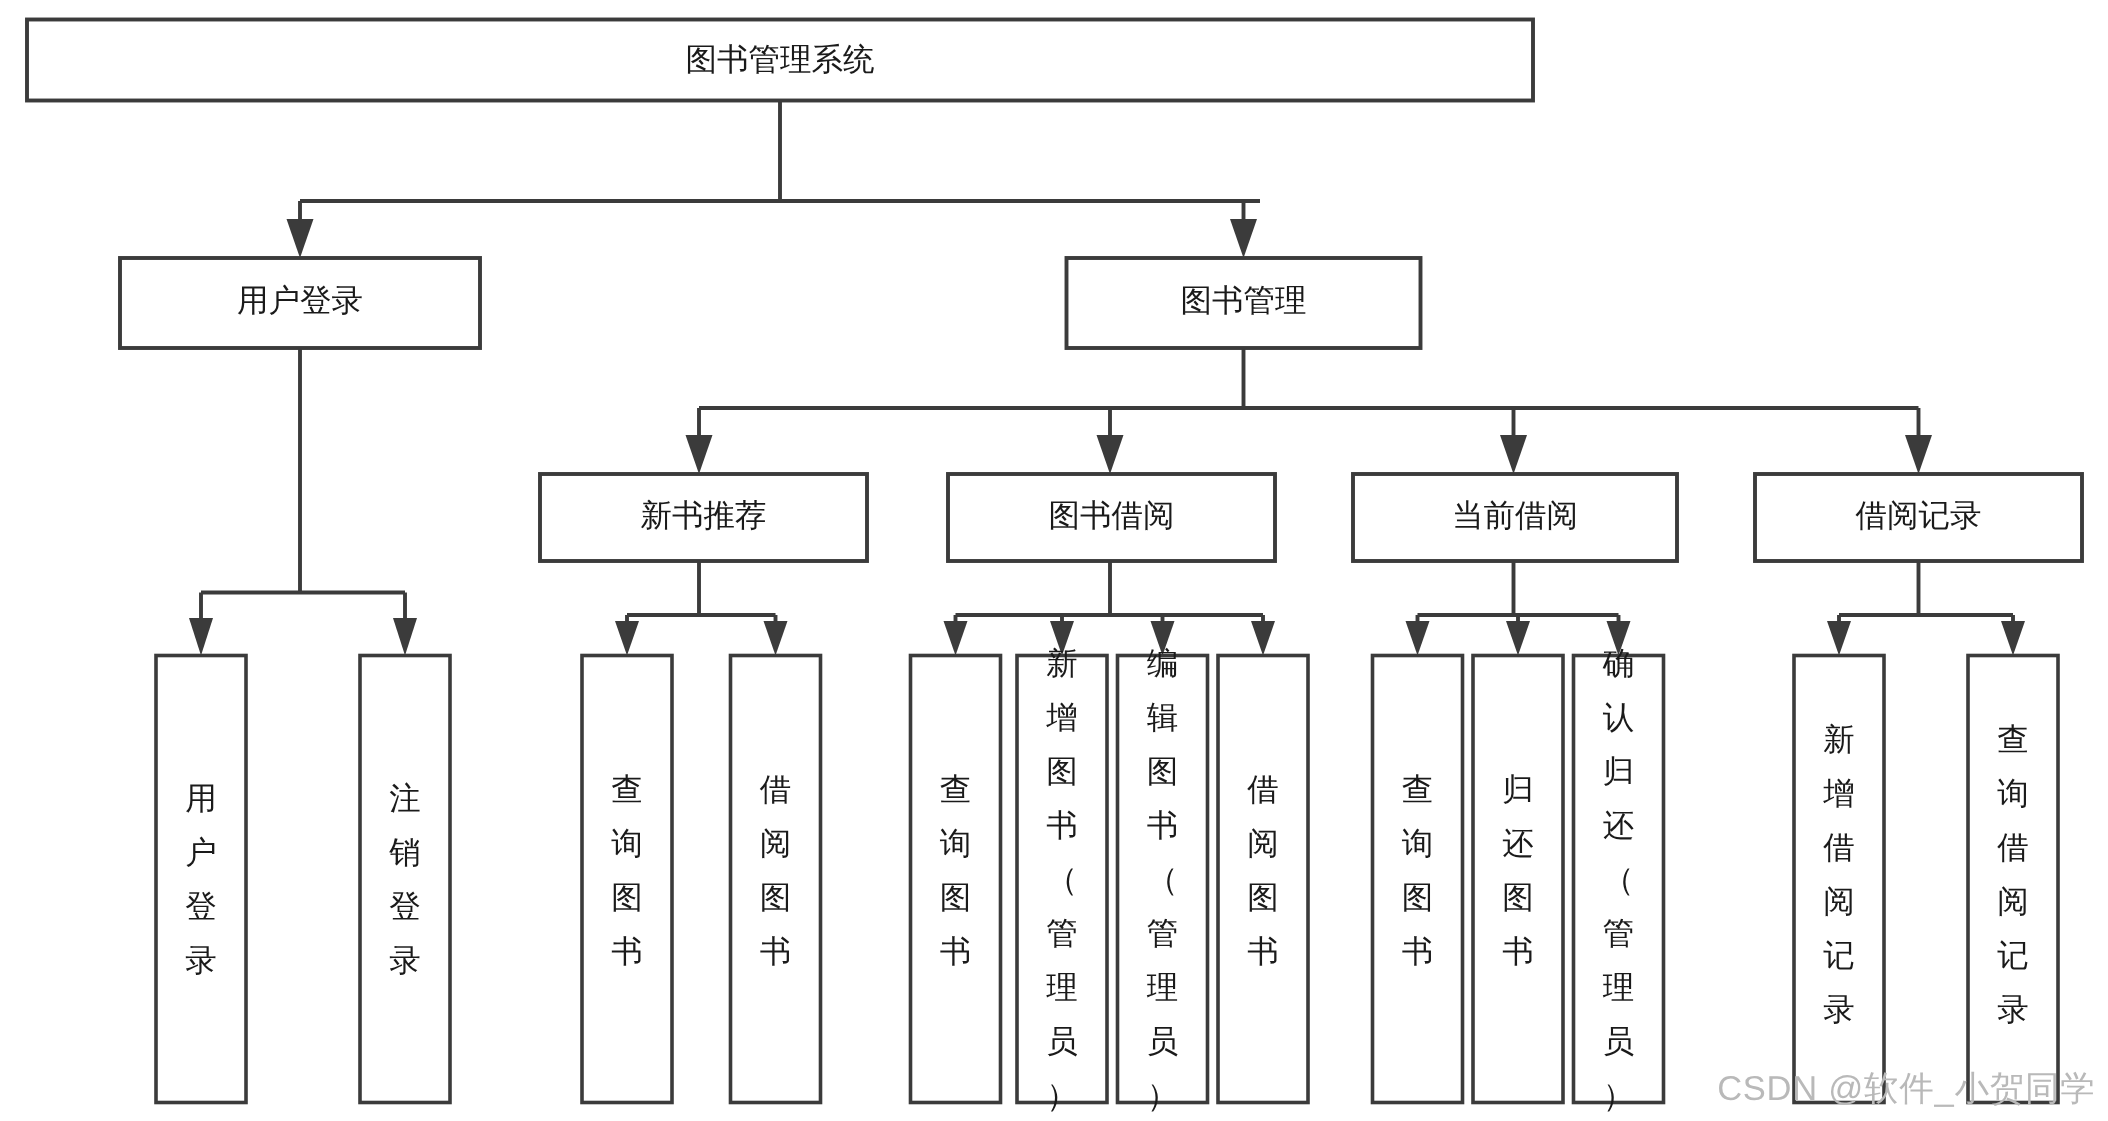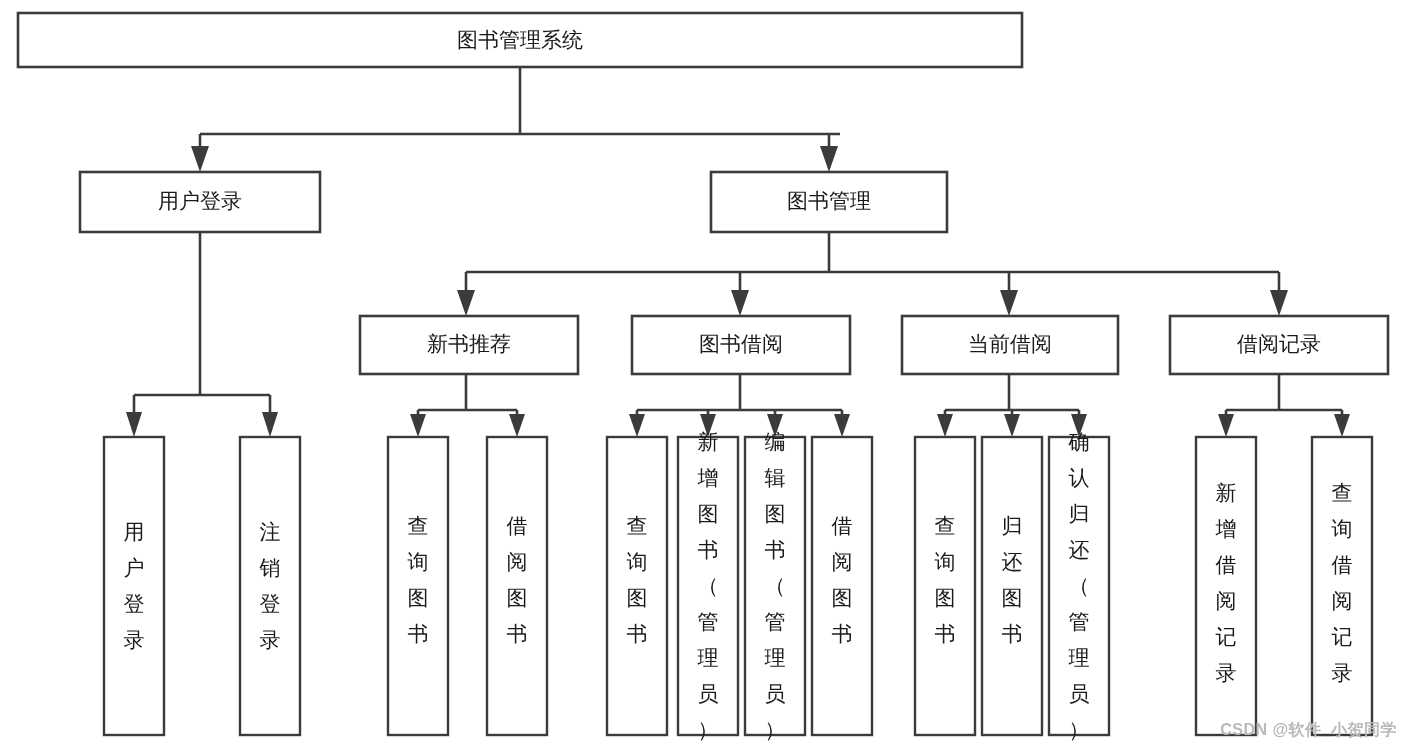--- a/index.html
+++ b/index.html
@@ -55,26 +55,25 @@
     font-family: "Liberation Sans", "DejaVu Sans", sans-serif;
     fill: #1a1a1a;
     font-size: 21px;
     text-anchor: middle;
   }
   .watermark {
     position: absolute;
     right: 8px;
     bottom: 6px;
     font-family: "Liberation Sans", "DejaVu Sans", sans-serif;
-    font-size: 16px;
+    font-size: 23px;
     color: #b9b9b9;
     letter-spacing: 0.5px;
     white-space: nowrap;
     pointer-events: none;
-    font-weight: bold;
   }
 </style>
 </head>
 <body>
 
 <div id="diagram-root">
   <svg class="flow" viewBox="0 0 1405 747" xmlns="http://www.w3.org/2000/svg">
 
     <g>
       <path class="connector" d="M 520 67 L 520 134"></path>

